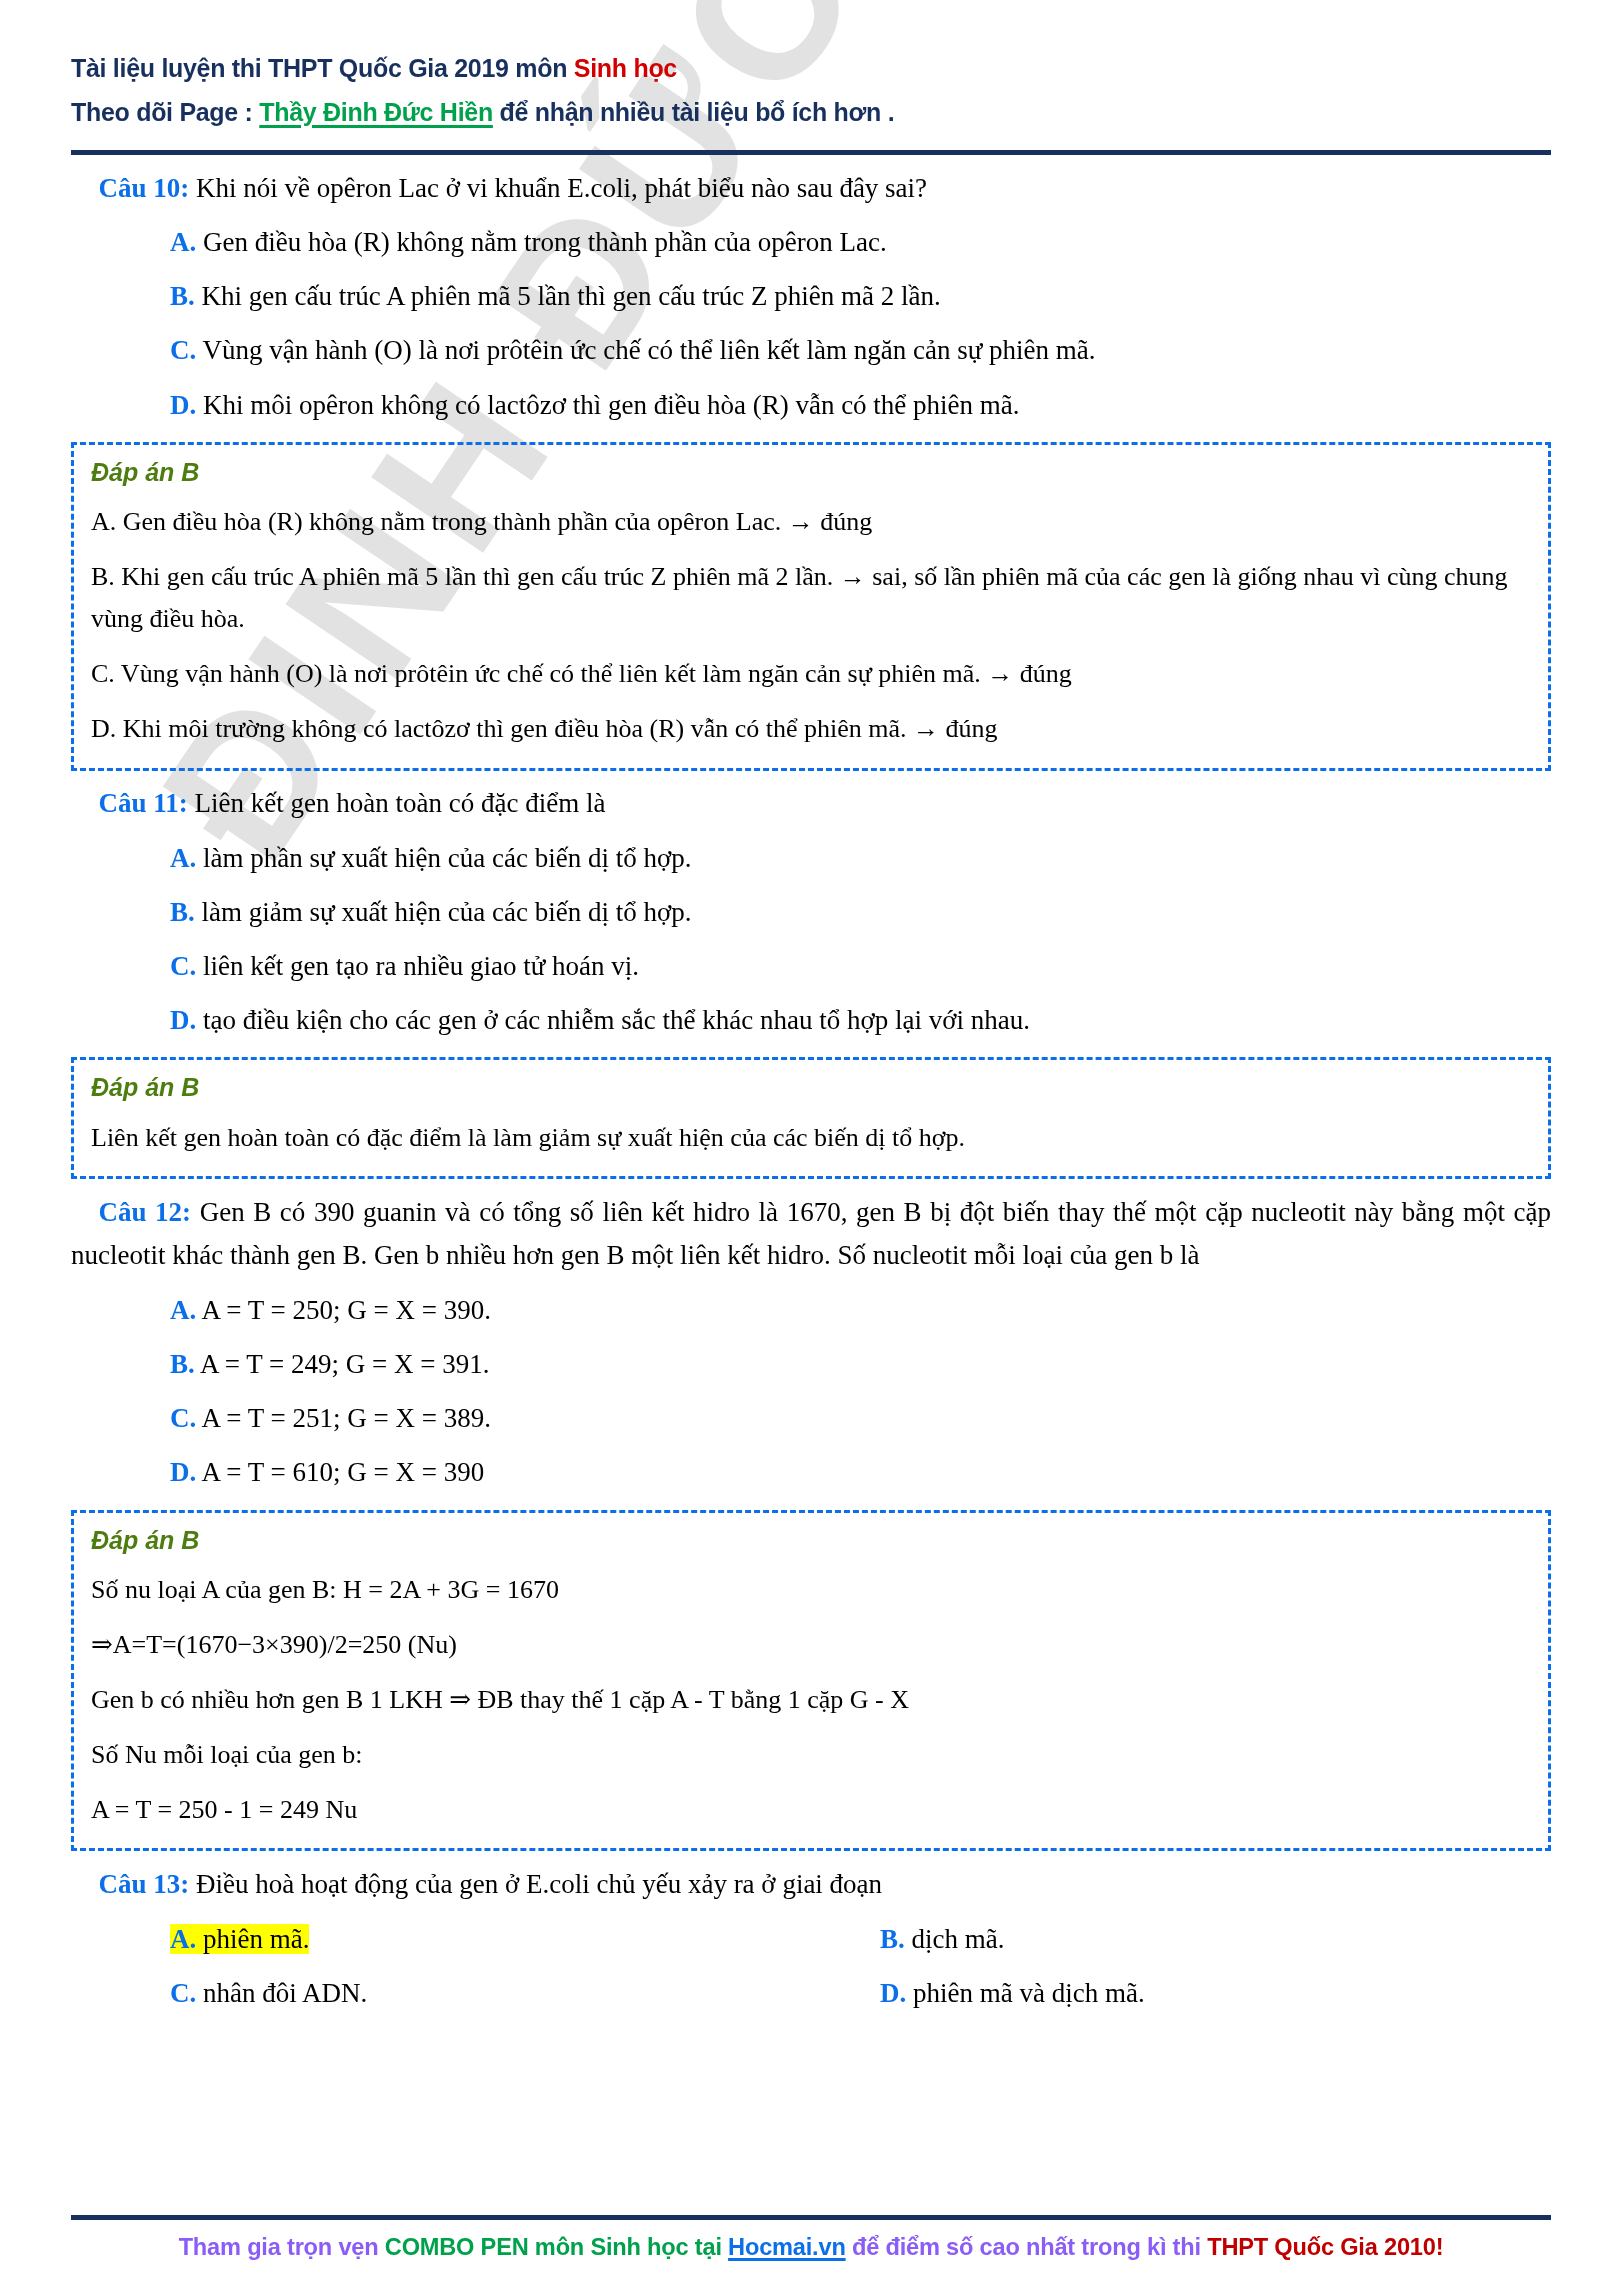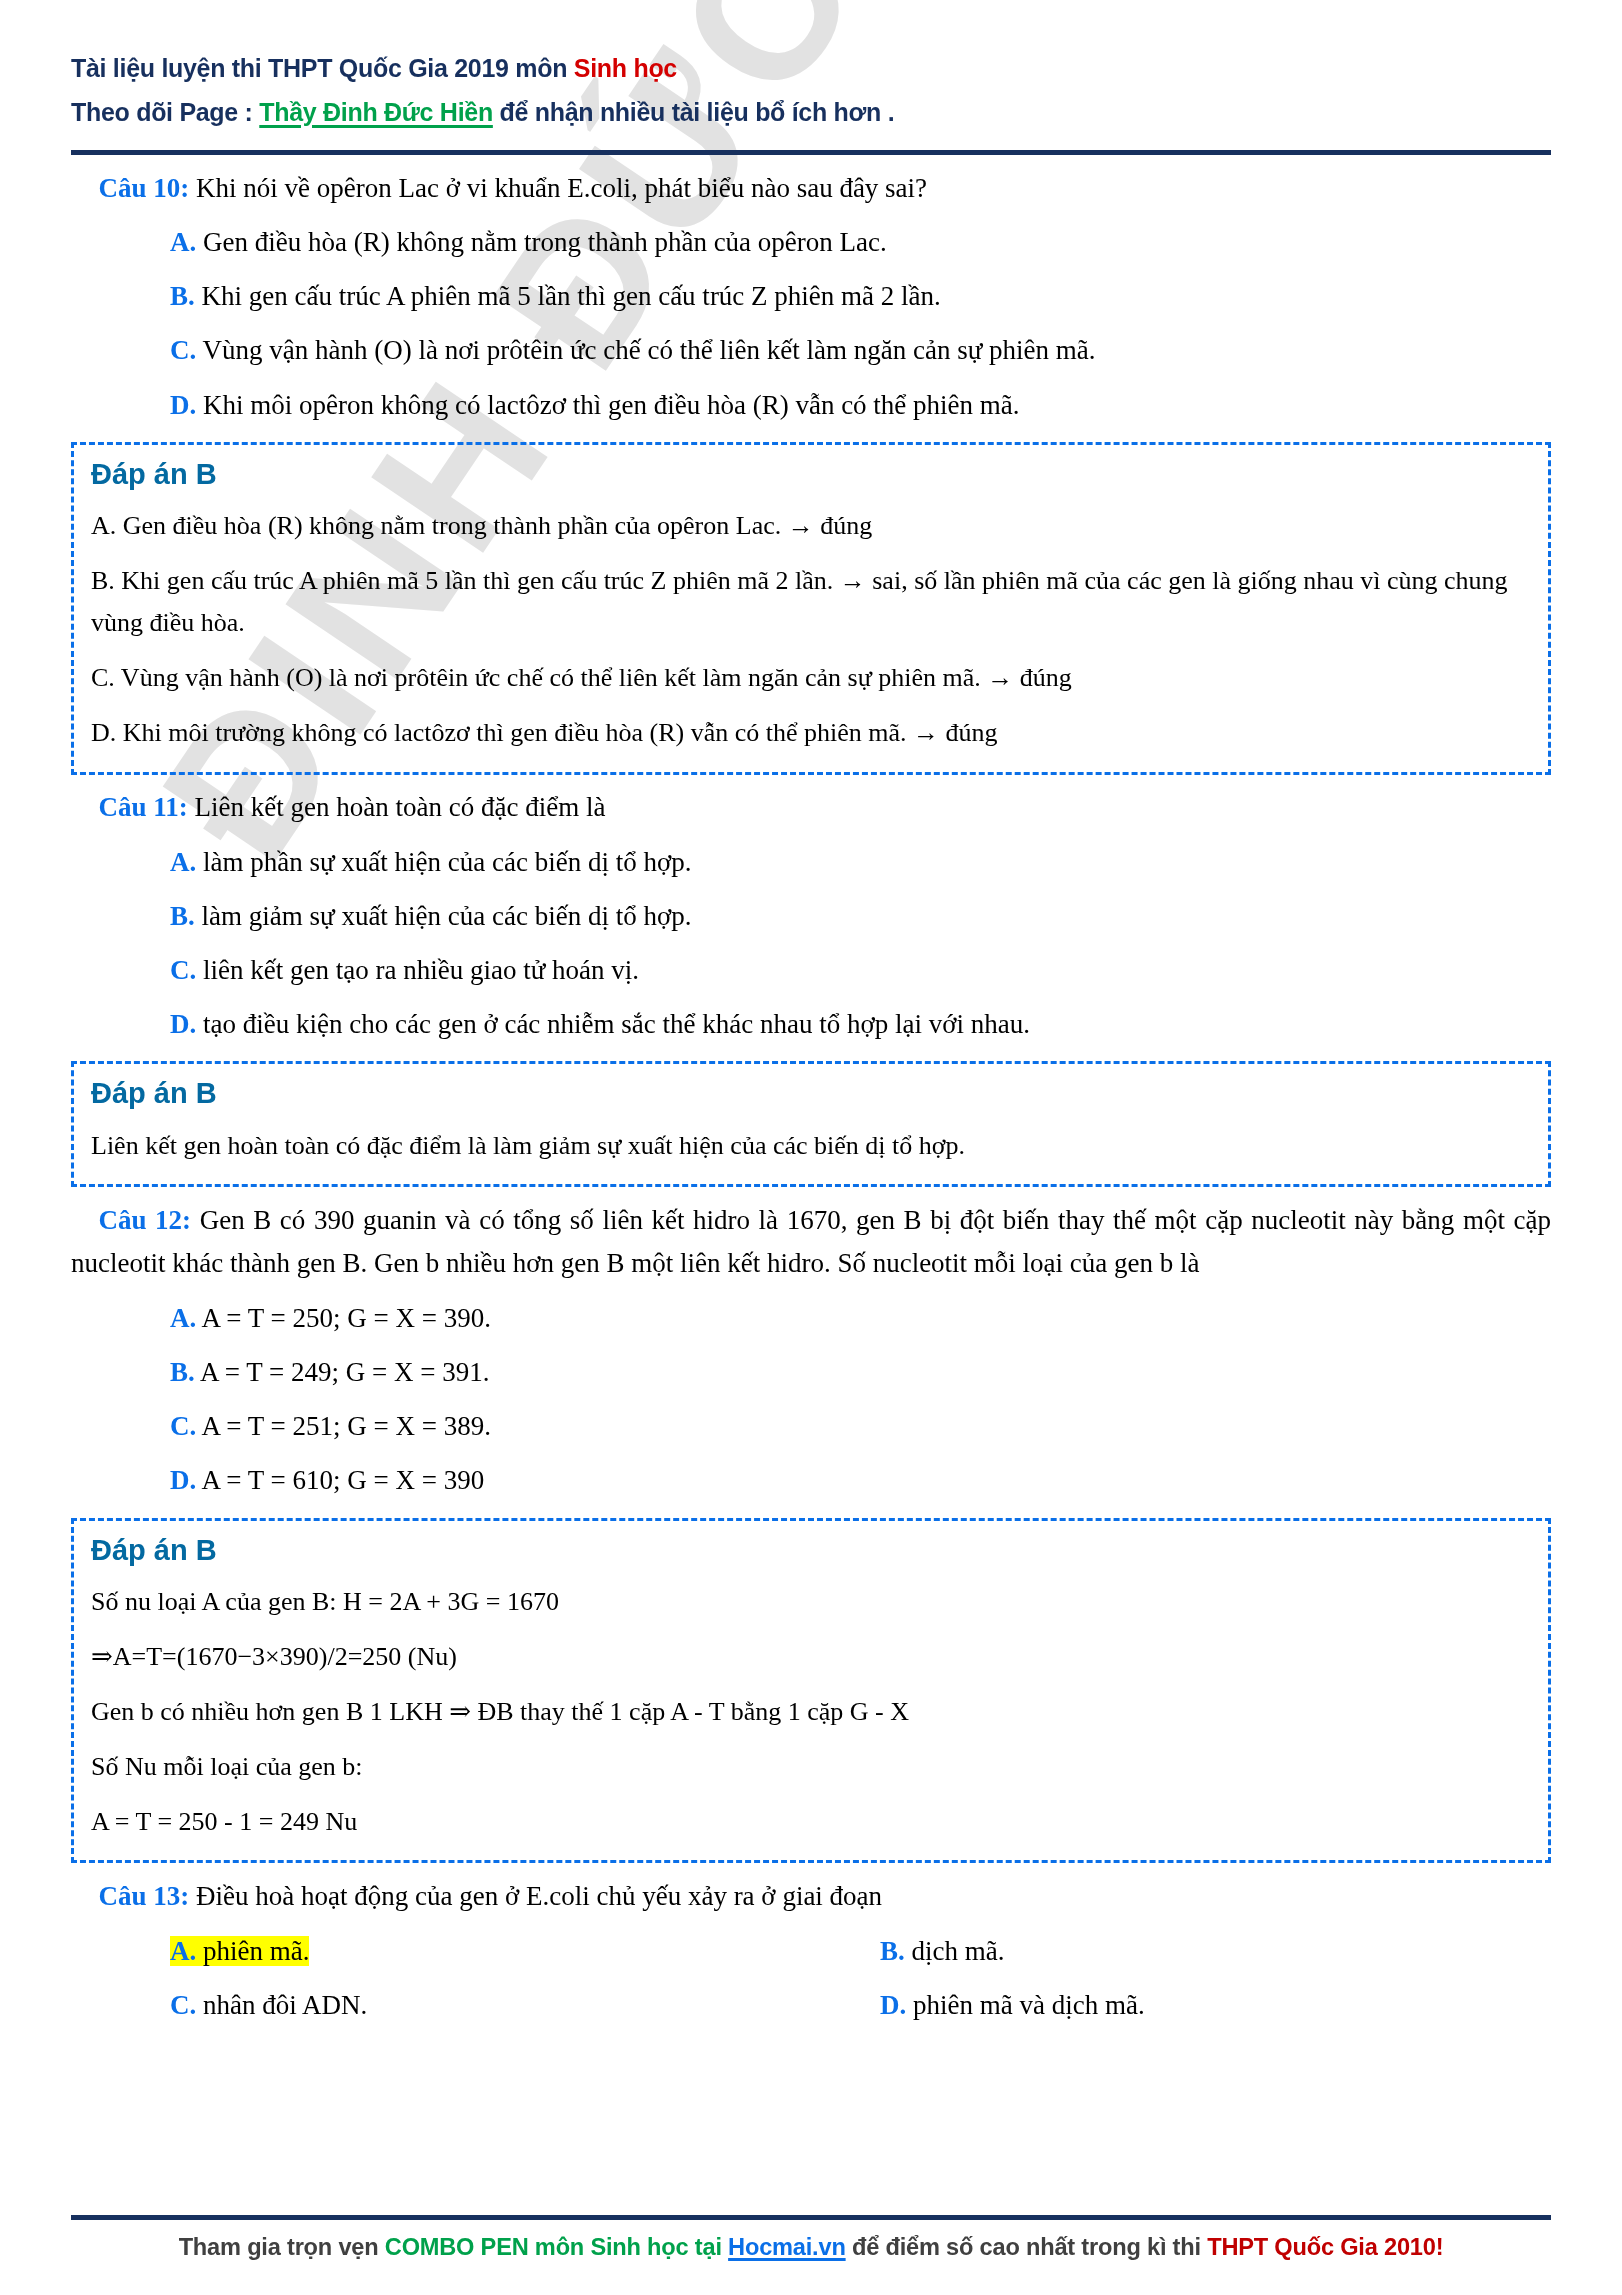--- a/index.html
+++ b/index.html
@@ -102,23 +102,24 @@
   .ansbox {
     border: 3.3px dashed #0a6fe8;
     padding: 13px 17px 17px 17px;
     margin: 14.4px 0 0 0;
     box-sizing: border-box;
     background: transparent;
   }
   .ansbox-title {
     font-family: "Liberation Sans", "DejaVu Sans", sans-serif;
     font-weight: bold;
-    font-size: 29px;
-    color: #0369a1;
+    font-size: 25px;
+    color: #4d7c0f;
     margin-bottom: 14.4px;
+    font-style: italic;
   }
   .ansline {
     font-size: 26px;
     color: #000000;
     line-height: 1.62;
     margin: 0 0 13px 0;
     text-align: left;
   }
   .ansline:last-child { margin-bottom: 0; }
 
@@ -137,21 +138,21 @@
     margin: 0 0 14.4px 0;
   }
   .footer-line {
     text-align: center;
     font-family: "Liberation Sans", "DejaVu Sans", sans-serif;
     font-weight: bold;
     font-size: 23.6px;
     letter-spacing: -0.2px;
     white-space: nowrap;
   }
-  .f-blue  { color: #404040; }
+  .f-blue  { color: #8b5cf6; }
   .f-green { color: #00a14b; }
   .f-red   { color: #c00000; }
   .f-link  { color: #0a6fe8; text-decoration: underline; text-decoration-thickness: 3.3px; text-underline-offset: 3.3px; }
 </style>
 </head>
 <body>
 
 <div class="page">
 
   <div class="watermark">

